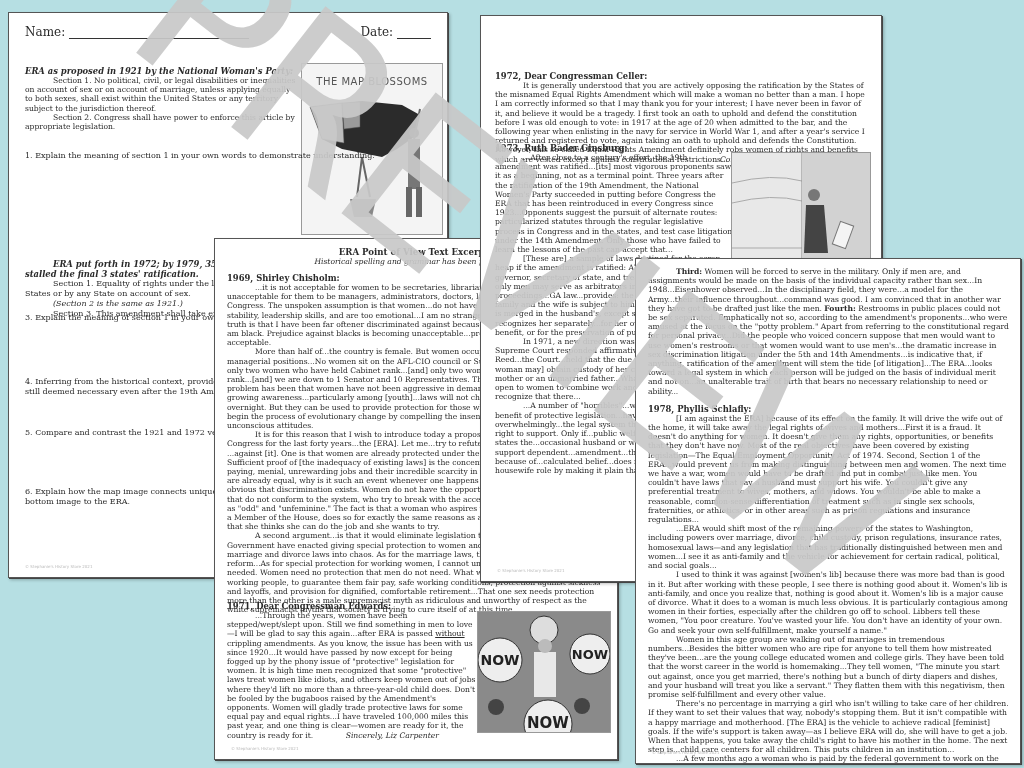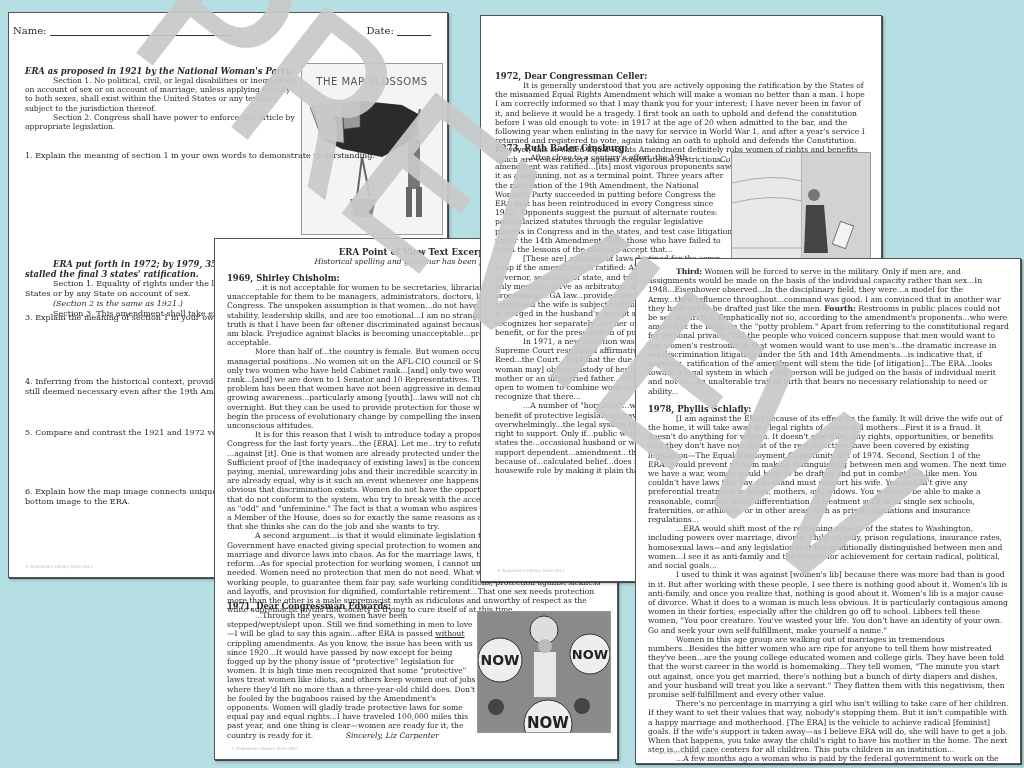--- a/index.html
+++ b/index.html
@@ -24,21 +24,21 @@
   .txt { font-size:7.6px; line-height:9.2px; }
   .ind { text-indent:28px; }
   p { margin:0; }
   .h { font-weight:bold; font-size:8.4px; line-height:10px; }
   .it { font-style:italic; }
   .b { font-weight:bold; }
   .u { text-decoration:underline; }
   .footer { position:absolute; bottom:8px; left:16px; font-size:4px; color:#bbb; font-family:"DejaVu Sans", sans-serif; }
 
   
-  .p1 .hdr { position:absolute; left:4px; top:12px; right:16px; font-size:10px; display:flex; justify-content:space-between; }
+  .p1 .hdr { position:absolute; left:16px; top:12px; right:16px; font-size:12px; display:flex; justify-content:space-between; }
   .p1 .line { display:inline-block; border-bottom:1px solid #333; height:8px; vertical-align:bottom; }
   .p1 .title { position:absolute; left:0; right:0; top:33px; text-align:center; font-weight:bold; font-size:9px; text-decoration:underline; }
   .p1 .body { position:absolute; left:16px; top:53px; width:272px; }
   .p1 .q { position:absolute; left:16px; width:400px; font-size:8px; line-height:10px; }
   .mapimg { position:absolute; left:292px; top:50px; width:140px; height:170px; border:1px solid #999; background:#f4f4f4; }
   .mapimg .cap { text-align:center; font-size:10px; font-family:"DejaVu Sans", sans-serif; color:#555; margin-top:12px; letter-spacing:0.5px; }
 
   
   .p2 .title { position:absolute; left:0; right:0; top:8px; text-align:center; font-weight:bold; font-size:8.6px; }
   .p2 .sub { position:absolute; left:0; right:0; top:18px; text-align:center; font-style:italic; font-size:7.6px; }

